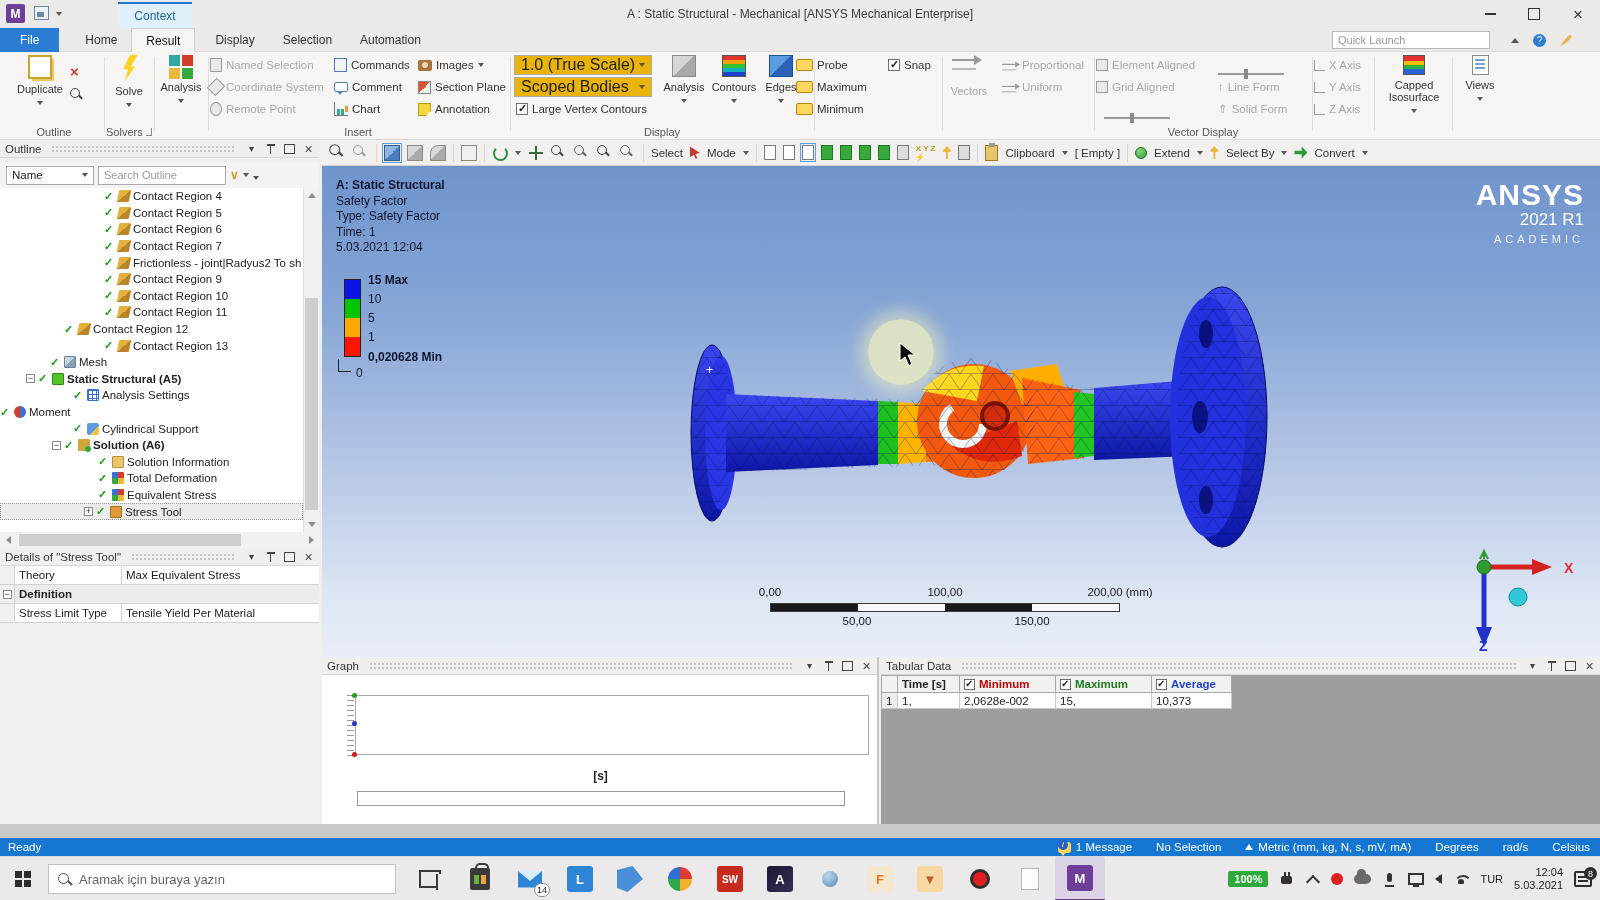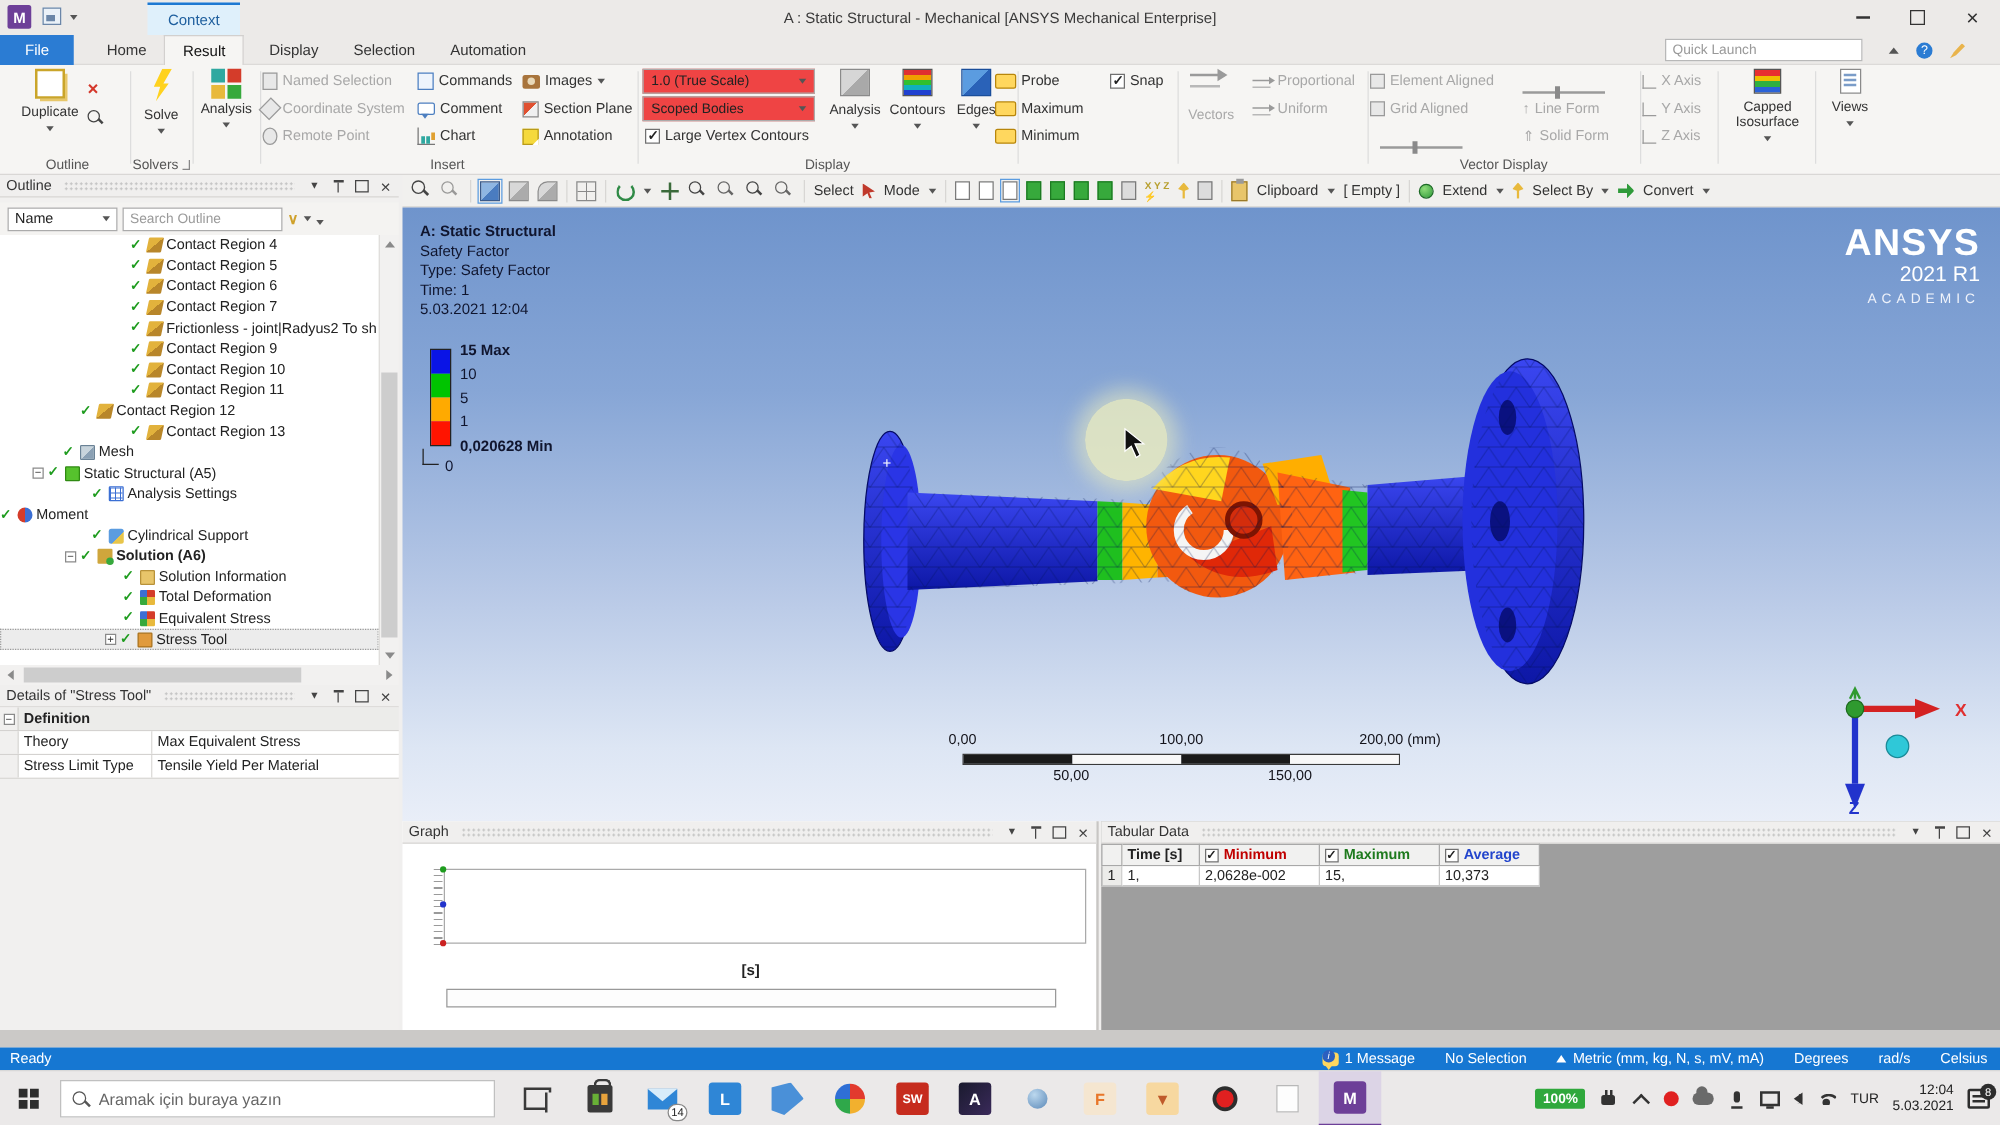--- a/index.html
+++ b/index.html
@@ -55,21 +55,21 @@
 .bluepage{width:13px;height:14px;background:#eef4fc;border:1px solid #4d7fc0}
 .bubble{width:14px;height:10px;border:1.5px solid #4d7fc0;border-radius:2px;position:relative;background:#fff}
 .bubble::after{content:"";position:absolute;left:2px;bottom:-4px;border-left:3px solid transparent;border-right:3px solid transparent;border-top:4px solid #4d7fc0}
 .chartic{width:14px;height:14px;position:relative;border-left:1px solid #777;border-bottom:1px solid #777}
 .chartic::before{content:"";position:absolute;left:2px;bottom:0;width:3px;height:6px;background:#2fa8a0;box-shadow:4px 0 #2fa8a0,8px -3px #e0a030}
 .camic{width:14px;height:11px;background:#a8743c;border-radius:2px;position:relative}
 .camic::after{content:"";position:absolute;left:4px;top:2px;width:6px;height:6px;border-radius:50%;background:#e8d8b8}
 .secic{width:13px;height:13px;background:linear-gradient(135deg,#e05030 50%,#f0f0f0 50%);border:1px solid #888}
 .annic{width:13px;height:13px;background:#f5d93c;border:1px solid #b89a1a;position:relative}
 .annic::after{content:"";position:absolute;right:-1px;bottom:-1px;border-left:5px solid transparent;border-bottom:5px solid #fff}
-.dd{height:20px;background:#ef4444;border:1px solid #ababab;display:flex;align-items:center;font-size:11px;padding:0 6px;justify-content:space-between;color:#222}
+.dd{height:20px;background:#eab308;border:1px solid #ababab;display:flex;align-items:center;font-size:16px;padding:0 6px;justify-content:space-between;color:#222}
 .cbx{width:12px;height:12px;background:#fff;border:1px solid #707070;position:relative;flex:none}
 .cbx::before{content:"✓";position:absolute;left:1px;top:-2px;font-size:11px;font-weight:bold;color:#222}
 .cube{width:24px;height:22px;background:linear-gradient(135deg,#d6d6d6 50%,#a9a9a9 50%);border:1px solid #8a8a8a}
 .contic{width:24px;height:22px;border:1px solid #555;background:linear-gradient(#e03030 0 20%,#f0a000 20% 40%,#30c030 40% 60%,#10b0c0 60% 80%,#2040d0 80% 100%)}
 .edgic{width:24px;height:22px;border:1px solid #1a4e9a;background:linear-gradient(135deg,#5b9ce0 50%,#2a62b8 50%)}
 .tag{width:17px;height:12px;background:#ffd75e;border:1px solid #b8860b;border-radius:2px}
 .arrowsic{width:34px;height:26px;position:relative}
 .arrowsic::before{content:"";position:absolute;left:0;top:4px;width:24px;height:2px;background:#9a9a9a;box-shadow:0 9px #b8b8b8}
 .arrowsic::after{content:"";position:absolute;left:22px;top:0;border-left:8px solid #9a9a9a;border-top:5px solid transparent;border-bottom:5px solid transparent}
 .slider{width:66px;height:2px;background:#9a9a9a;position:relative}
@@ -590,21 +590,21 @@
         </div>
       <div class="trow" style="padding-left:50px">
           <span class="chk"></span>
           <span class="tic ic-mesh"></span>
           <span>Mesh</span>
         </div>
       <div class="trow" style="padding-left:26px">
           <span class="exp m"></span>
           <span class="chk"></span>
           <span class="tic ic-ss"></span>
-          <span style="font-weight:normal">Static Structural (A5)</span>
+          <span style="font-weight:bold">Static Structural (A5)</span>
         </div>
       <div class="trow" style="padding-left:73px">
           <span class="chk"></span>
           <span class="tic ic-as"></span>
           <span>Analysis Settings</span>
         </div>
       <div class="trow" style="">
           <span class="chk"></span>
           <span class="tic ic-mom"></span>
           <span>Moment</span>
@@ -667,29 +667,29 @@
         <span class="hics">
           <span class="hic hic-ch"></span>
           <span class="hic hic-pin"></span>
           <span class="hic hic-max"></span>
           <span class="hic hic-x"></span>
         </span>
       </div>
     </div>
     <div class="a dtable">
       <div class="drow">
+        <div class="dgut"></div>
+        <div class="dlab">Theory</div>
+        <div class="dval">Max Equivalent Stress</div>
+      </div>
+      <div class="drow">
         <div class="dgut">
             <span class="exp m"></span>
           </div>
         <div class="dsec">Definition</div>
-      </div>
-      <div class="drow">
-        <div class="dgut"></div>
-        <div class="dlab">Theory</div>
-        <div class="dval">Max Equivalent Stress</div>
       </div>
       <div class="drow">
         <div class="dgut"></div>
         <div class="dlab">Stress Limit Type</div>
         <div class="dval">Tensile Yield Per Material</div>
       </div>
     </div>
   </div>
 
   <div class="a vp">

